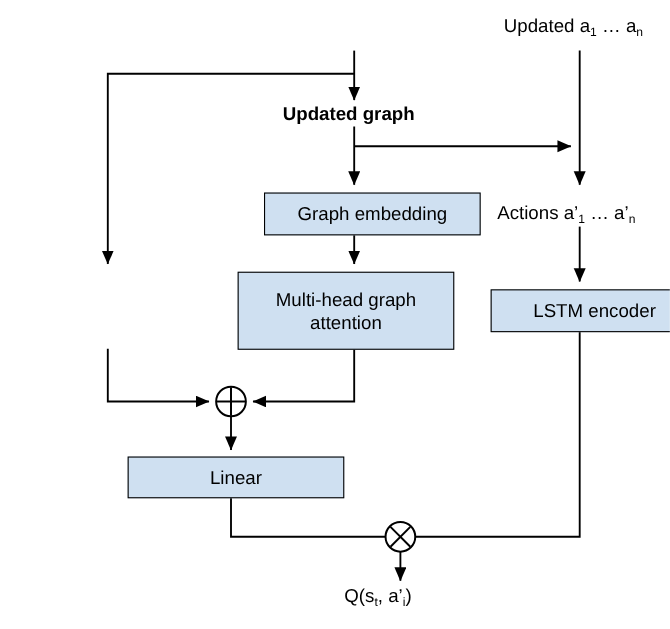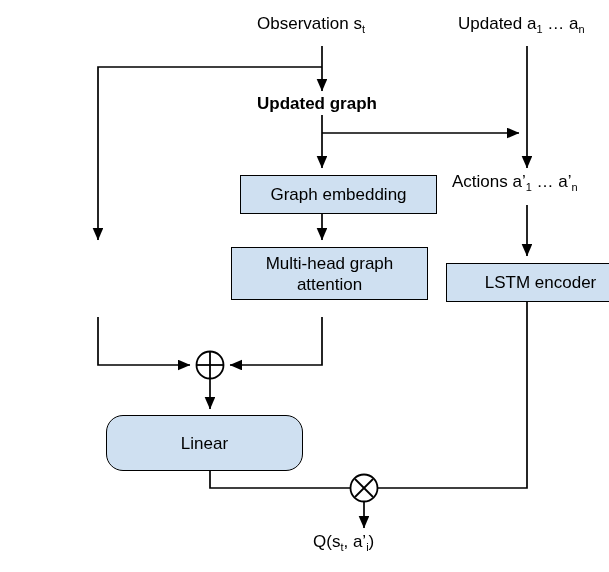--- a/index.html
+++ b/index.html
@@ -97,50 +97,47 @@
       <circle cx="210" cy="365" r="13.5" fill="#ffffff" stroke="#000000" stroke-width="1.8"></circle>
       <line x1="210" y1="352" x2="210" y2="378" stroke-width="1.8"></line>
       <line x1="197" y1="365" x2="223" y2="365" stroke-width="1.8"></line>
 
       <circle cx="364" cy="488" r="13.5" fill="#ffffff" stroke="#000000" stroke-width="1.8"></circle>
       <line x1="355" y1="479" x2="373" y2="497" stroke-width="1.8"></line>
       <line x1="373" y1="479" x2="355" y2="497" stroke-width="1.8"></line>
     </g>
   </svg>
 
-  <div class="free-label" style="left:255px; top:14px;">
-    <span>Observation s</span><sub>t</sub>
-  </div>
 
   <div class="free-label" style="left:456px; top:14px;">
     <span>Updated a</span><sub>1</sub><span> … a</span><sub>n</sub>
   </div>
 
   <div class="free-label" style="left:255px; top:94px;font-weight:bold;">
     <span>Updated graph</span>
   </div>
 
-  <div class="free-label" style="left:450px; top:172px;">
+  <div class="free-label" style="left:450px; top:184px;">
     <span>Actions a’</span><sub>1</sub><span> … a’</span><sub>n</sub>
   </div>
 
   <div class="free-label" style="left:311px; top:532px;text-align:center;">
     <span>Q(s</span><sub>t</sub><span>, a’</span><sub>i</sub><span>)</span>
   </div>
 
 
   <div class="node-box" style="left:240px; top:175px; width:197px; height:39px;">
     <span>Graph embedding</span>
   </div>
 
-  <div class="node-box" style="left:231px; top:247px; width:197px; height:53px;">
+  <div class="node-box" style="left:216px; top:247px; width:197px; height:71px;">
     <span>Multi-head graph attention</span>
   </div>
 
   <div class="node-box" style="left:446px; top:263px; width:189px; height:39px;">
     <span>LSTM encoder</span>
   </div>
 
-  <div class="node-box" style="left:106px; top:415px; width:197px; height:56px;border-radius:17px;">
+  <div class="node-box" style="left:116px; top:415px; width:197px; height:38px;">
     <span>Linear</span>
   </div>
 
 </div>
 
 </body></html>

